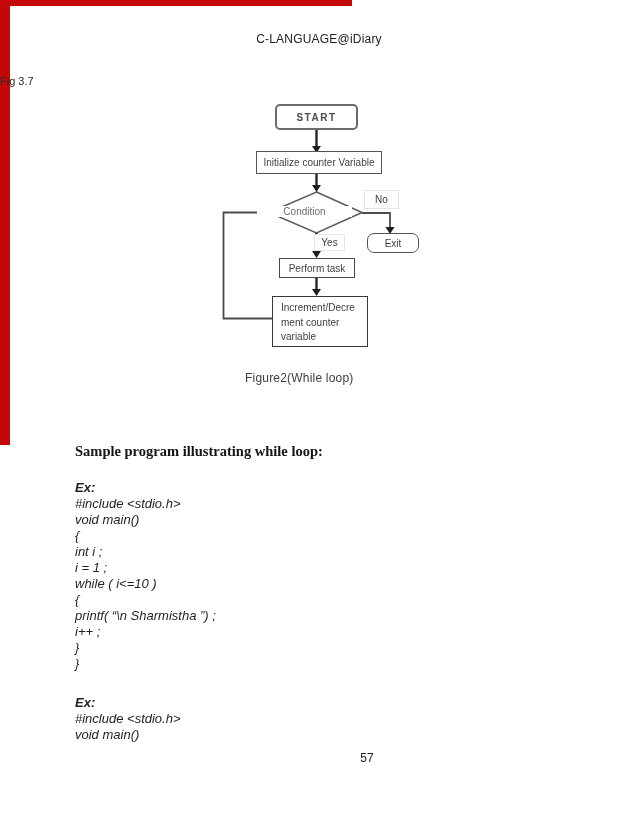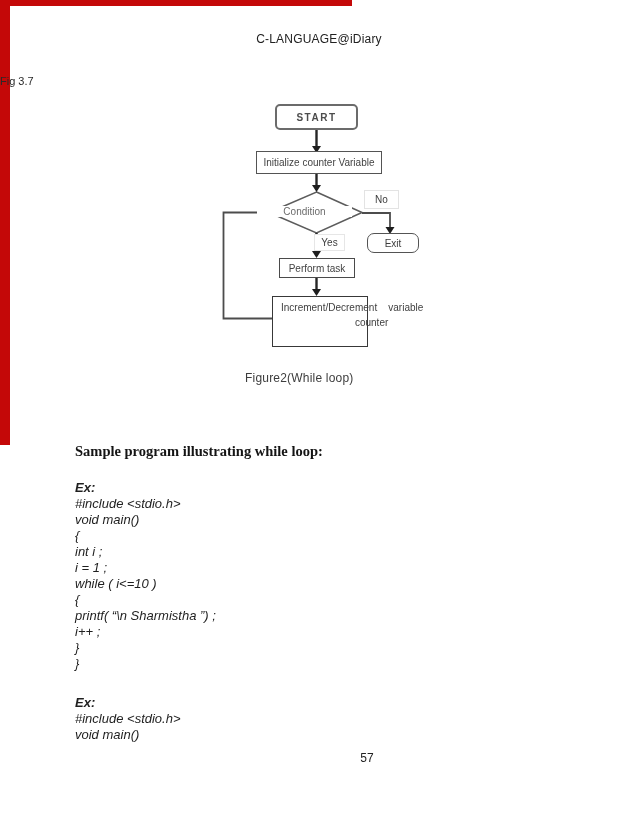--- a/index.html
+++ b/index.html
@@ -28,21 +28,21 @@
     background:#fff;color:#434343;font-size:10px;box-sizing:border-box;}
   .start-box{left:275px;top:104px;width:83px;height:26px;border:2px solid #6b6b6b;
     border-radius:5px;font-weight:bold;font-size:10px;letter-spacing:1.5px;color:#4c4c4c;}
   .init-box{left:256px;top:151px;width:126px;height:23px;border:1.5px solid #545454;}
   .condition-label{left:257px;top:206px;width:95px;color:#6b6b6b;font-size:10px;align-items:center;}
   .no-box{left:364px;top:190px;width:35px;height:19px;border:1px solid #e3e3e3;color:#3d3d3d;}
   .exit-box{left:367px;top:233px;width:52px;height:20px;border:1.5px solid #545454;border-radius:7px;color:#3d3d3d;}
   .yes-box{left:314px;top:234px;width:31px;height:17px;border:1px solid #e6e6e6;color:#3d3d3d;}
   .perform-box{left:279px;top:258px;width:76px;height:20px;border:1.5px solid #4a4a4a;}
   .increment-box{left:272px;top:296px;width:96px;height:51px;border:1.6px solid #383838;
-    flex-direction:row;align-items:flex-start;justify-content:flex-start;
+    flex-direction:column;align-items:flex-start;justify-content:flex-start;
     padding:4px 0 0 8px;line-height:14.5px;color:#3f3f3f;}
   .fig-caption{position:absolute;left:245px;top:371px;font-size:12px;color:#3d3d3d;letter-spacing:0.2px;}
 
   
   .body-text{position:absolute;left:0;top:16px;width:542px;height:826px;filter:blur(0.2px);}
   .section-heading{position:absolute;left:75px;top:427px;
     font-family:"Liberation Serif",serif;font-weight:bold;font-size:14.5px;color:#141414;}
   .code{position:absolute;left:75px;font-family:"Liberation Sans",sans-serif;
     font-style:italic;font-size:13px;line-height:16px;color:#1f1f1f;}
   .code-1{top:464px;}

